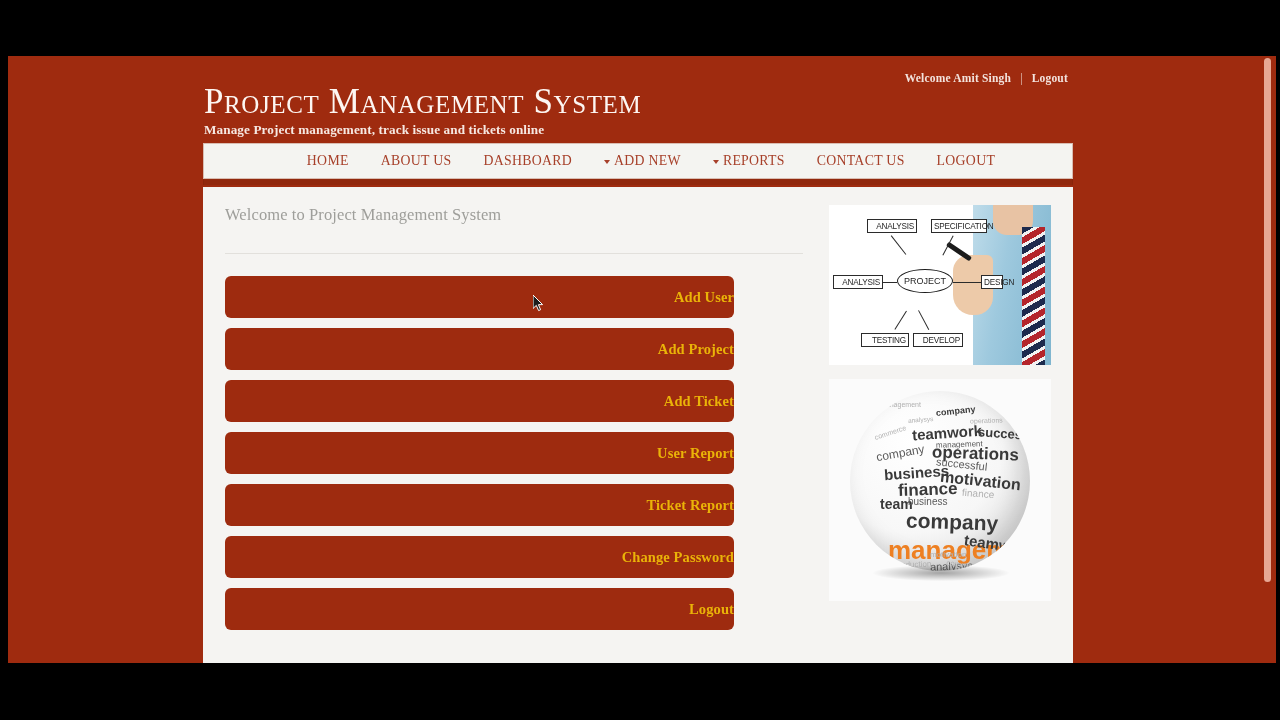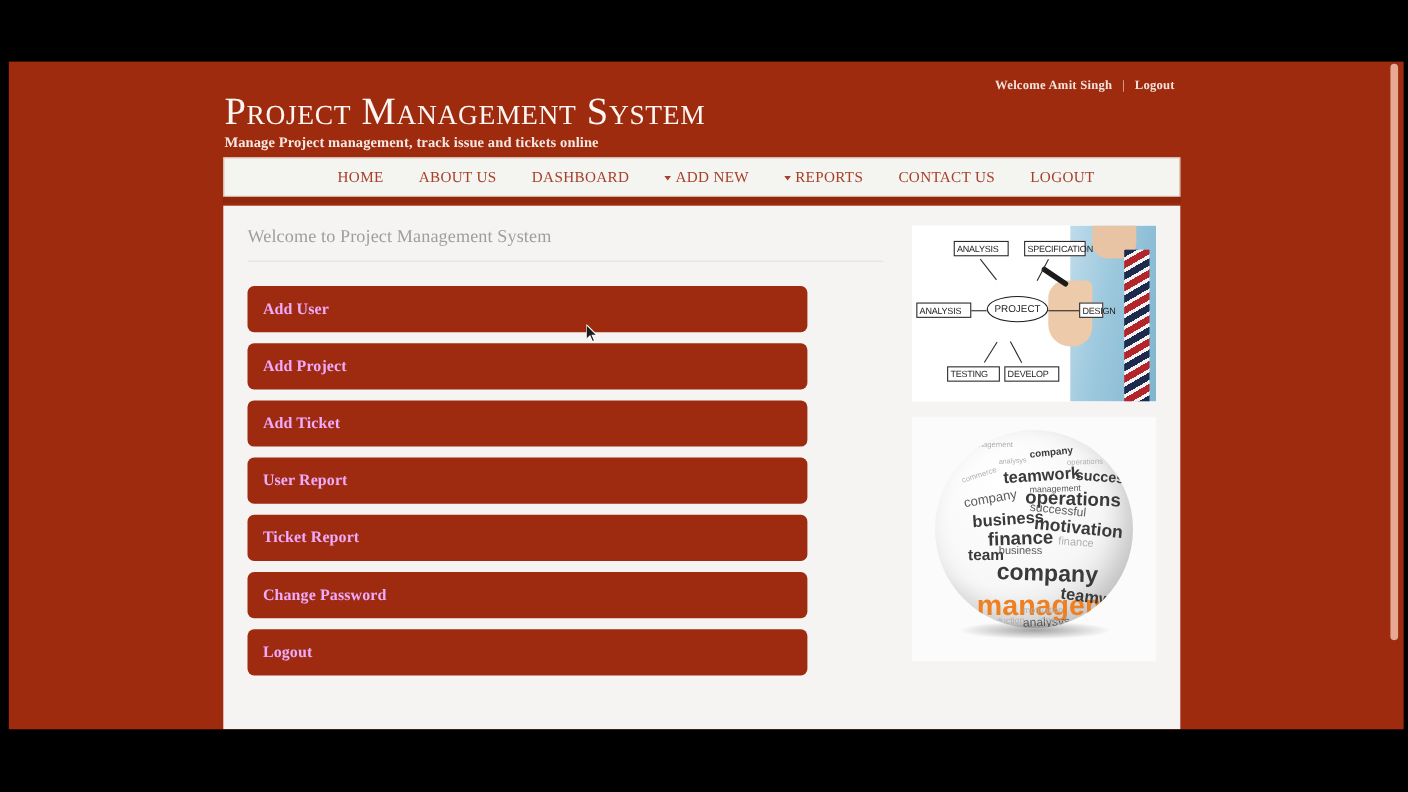--- a/index.html
+++ b/index.html
@@ -152,39 +152,39 @@
     gap: 26px;
   }
   .main-col { width: 588px; }
   .side-col { width: 222px; }
 
   .page-heading {
     color: #9e9e9a;
     font-family: "Liberation Serif", serif;
     font-size: 16.5px;
     font-weight: normal;
-    padding-bottom: 12px;
+    padding-bottom: 28px;
     border-bottom: 1px solid #e2e0dc;
     letter-spacing: 0.1px;
   }
 
   .btn-stack { margin-top: 22px; }
   .action-btn {
     display: block;
     width: 509px;
     height: 42px;
     background: #9e2b0f;
     border: none;
     border-radius: 6px;
     margin-bottom: 10px;
-    color: #f0abfc;
+    color: #eab308;
     font-family: "Liberation Serif", serif;
     font-size: 14.5px;
     font-weight: bold;
-    text-align: left;
+    text-align: right;
     padding-left: 14px;
     letter-spacing: 0.1px;
     cursor: pointer;
   }
 
   
   .side-card {
     width: 222px;
     background: #ffffff;
     margin-bottom: 14px;
@@ -195,21 +195,21 @@
 
   
   .proc-box {
     position: absolute;
     background: #ffffff;
     border: 1.5px solid #2b2b2b;
     color: #1f1f1f;
     font-family: "Liberation Sans", sans-serif;
     font-size: 8.2px;
     letter-spacing: -0.2px;
-    text-align: left;
+    text-align: right;
     line-height: 13px;
     height: 14px;
     white-space: nowrap;
     padding: 0 2px;
   }
   .proc-ellipse {
     position: absolute;
     border: 1.8px solid #1c1c1c;
     border-radius: 50%;
     background: #ffffff;

